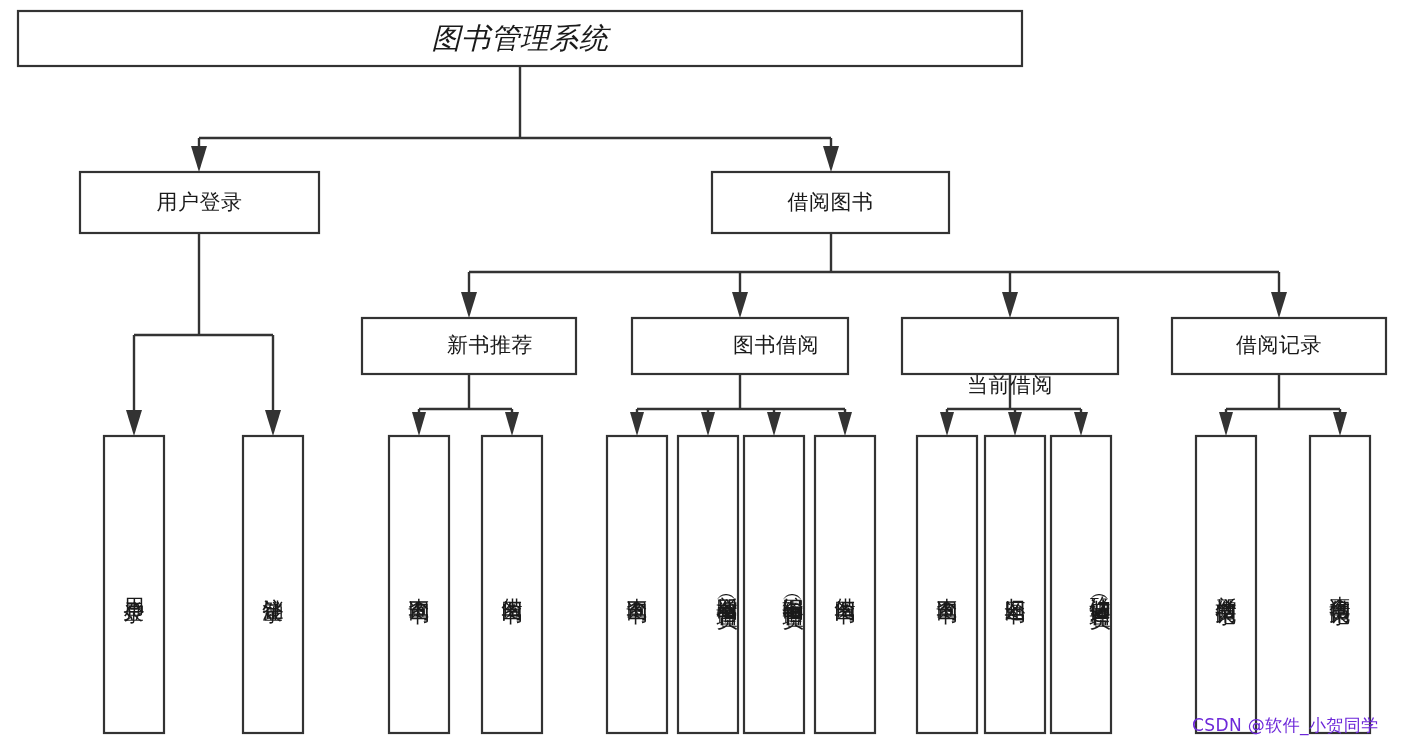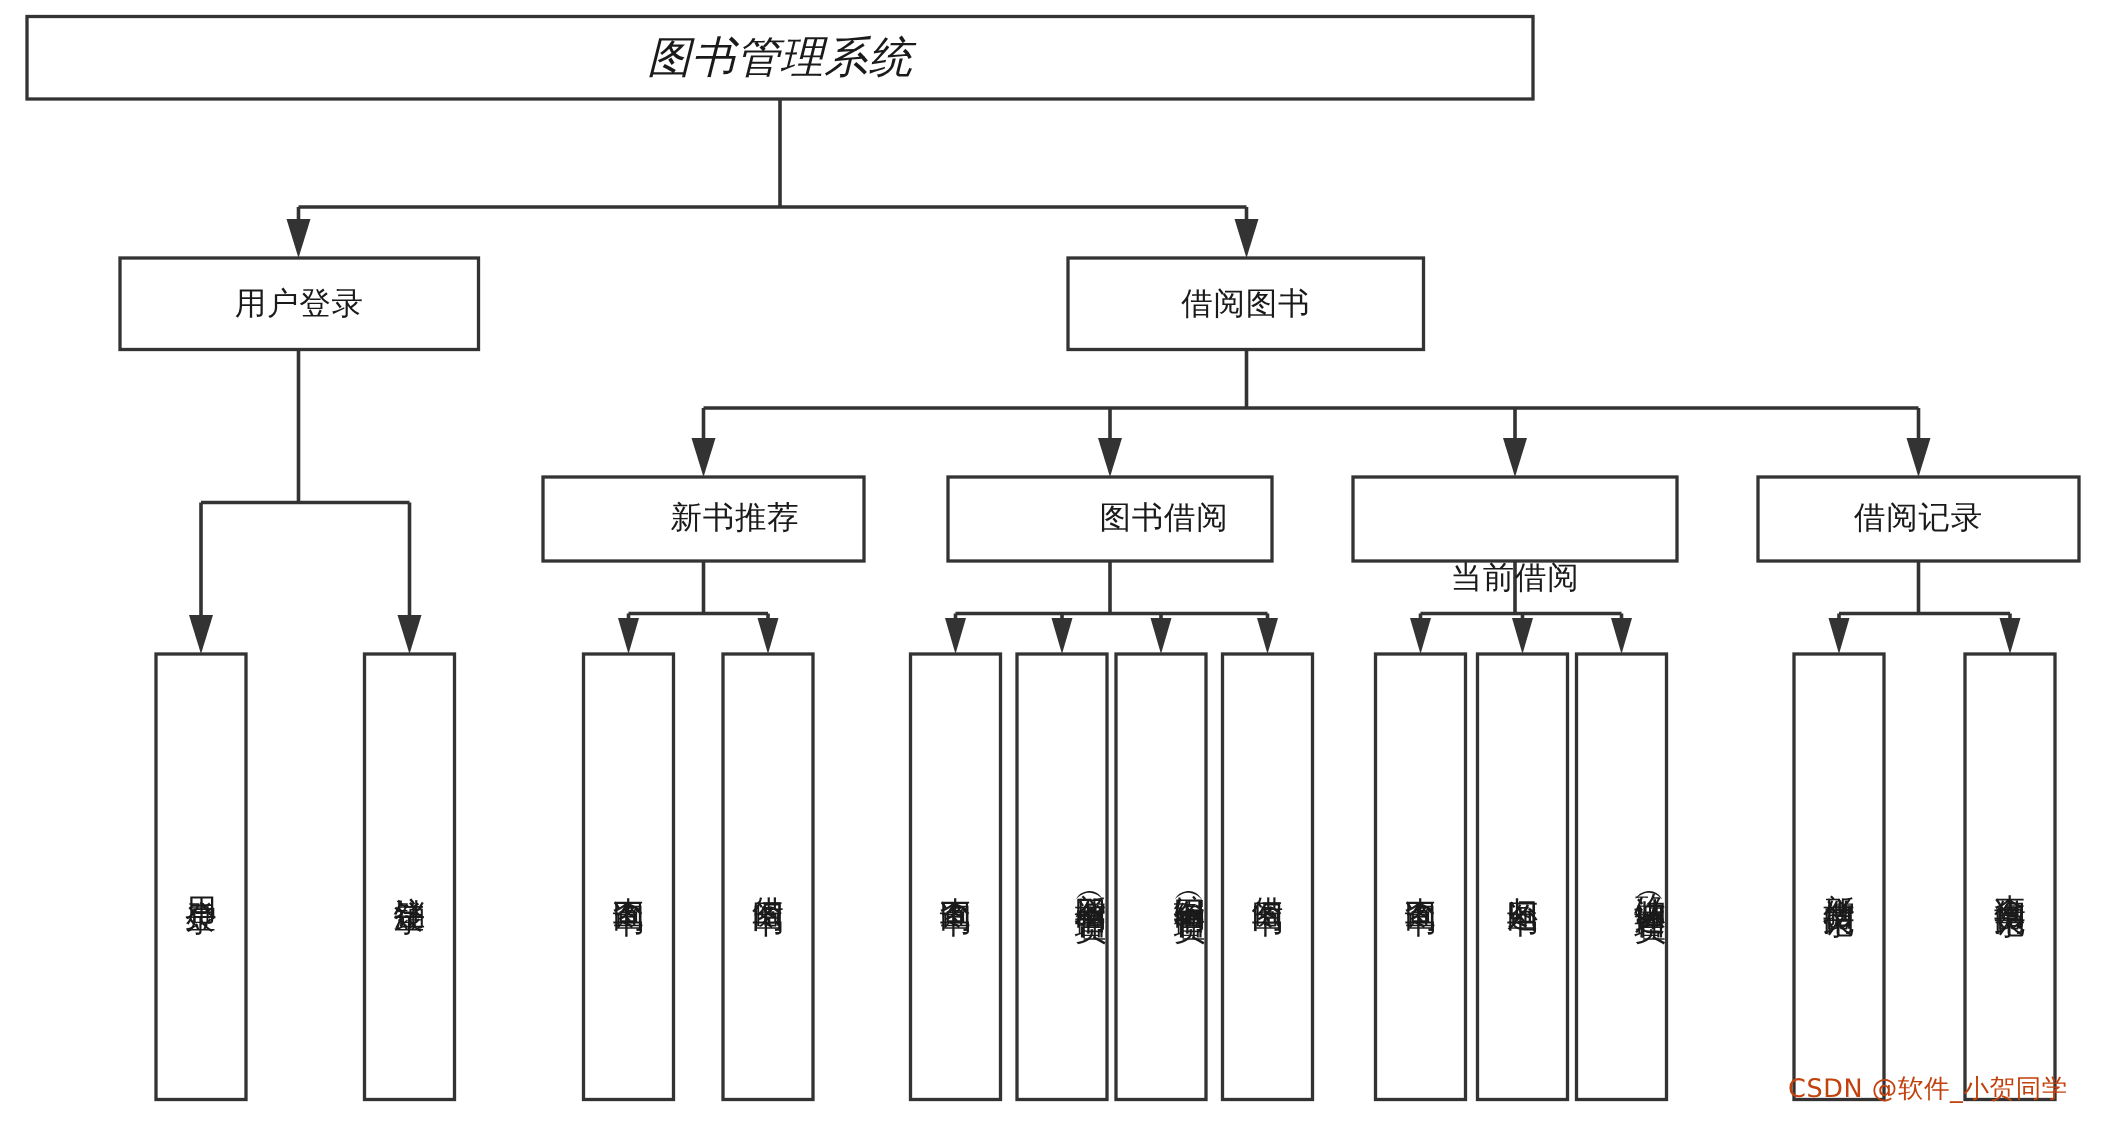--- a/index.html
+++ b/index.html
@@ -67,21 +67,21 @@
     text-orientation: upright;
     color: #1a1a1a;
     font-size: 21px;
     letter-spacing: 2px;
     line-height: 1.05;
     white-space: nowrap;
     pointer-events: none;
   }
   .watermark {
     position: absolute;
-    color: #c2410c;
+    color: #6d28d9;
     font-size: 17px;
     letter-spacing: 0.4px;
     white-space: nowrap;
     pointer-events: none;
   }
 </style>
 </head>
 <body>
 
 <div id="diagram-root">

